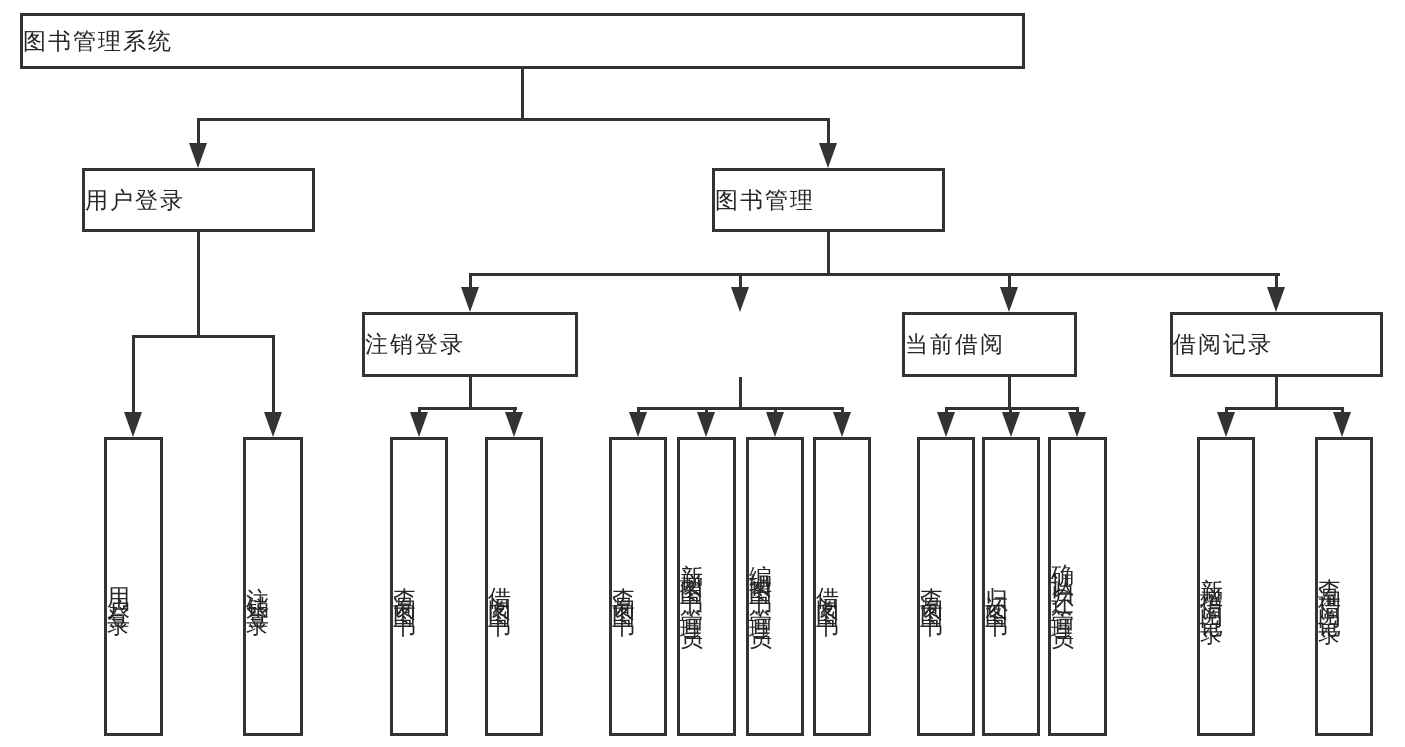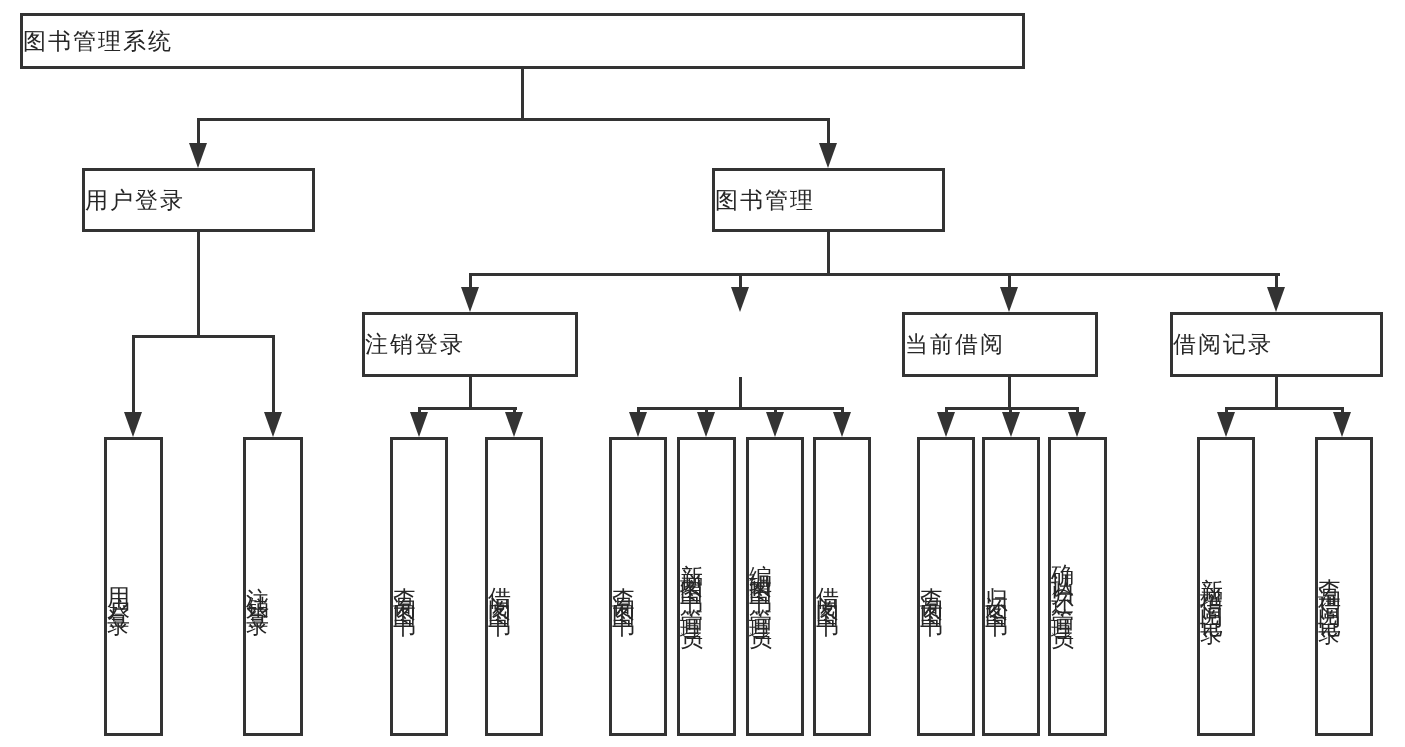--- a/index.html
+++ b/index.html
@@ -67,21 +67,21 @@
   <div class="vl" style="left:739px;top:273px;height:20px"></div>
   <div class="ar" style="left:731px;top:287px"></div>
   <div class="vl" style="left:1008px;top:273px;height:20px"></div>
   <div class="ar" style="left:1000px;top:287px"></div>
   <div class="vl" style="left:1275px;top:273px;height:20px"></div>
   <div class="ar" style="left:1267px;top:287px"></div>
 
   <div class="box" style="left:362px;top:312px;width:216px;height:65px">
     <span class="hlabel">注销登录</span>
   </div>
-  <div class="box" style="left:902px;top:312px;width:196px;height:65px">
+  <div class="box" style="left:902px;top:312px;width:175px;height:65px">
     <span class="hlabel">当前借阅</span>
   </div>
   <div class="box" style="left:1170px;top:312px;width:213px;height:65px">
     <span class="hlabel">借阅记录</span>
   </div>
 
   <div class="vl" style="left:469px;top:377px;height:30px"></div>
   <div class="hl" style="left:418px;top:407px;width:99px"></div>
   <div class="vl" style="left:418px;top:407px;height:9px"></div>
   <div class="ar" style="left:410px;top:412px"></div>

